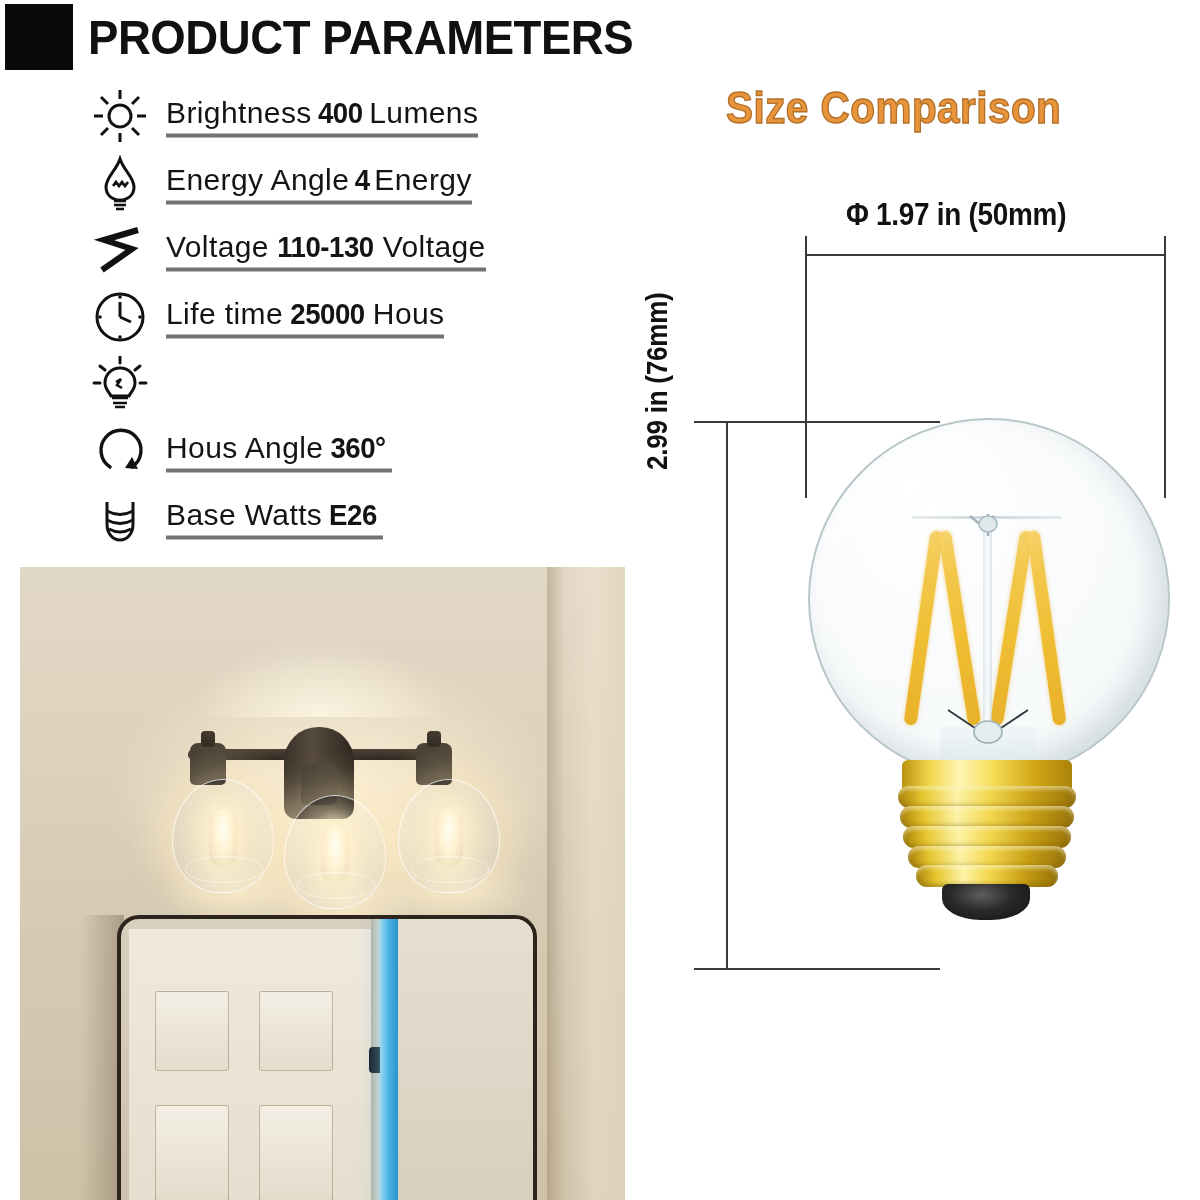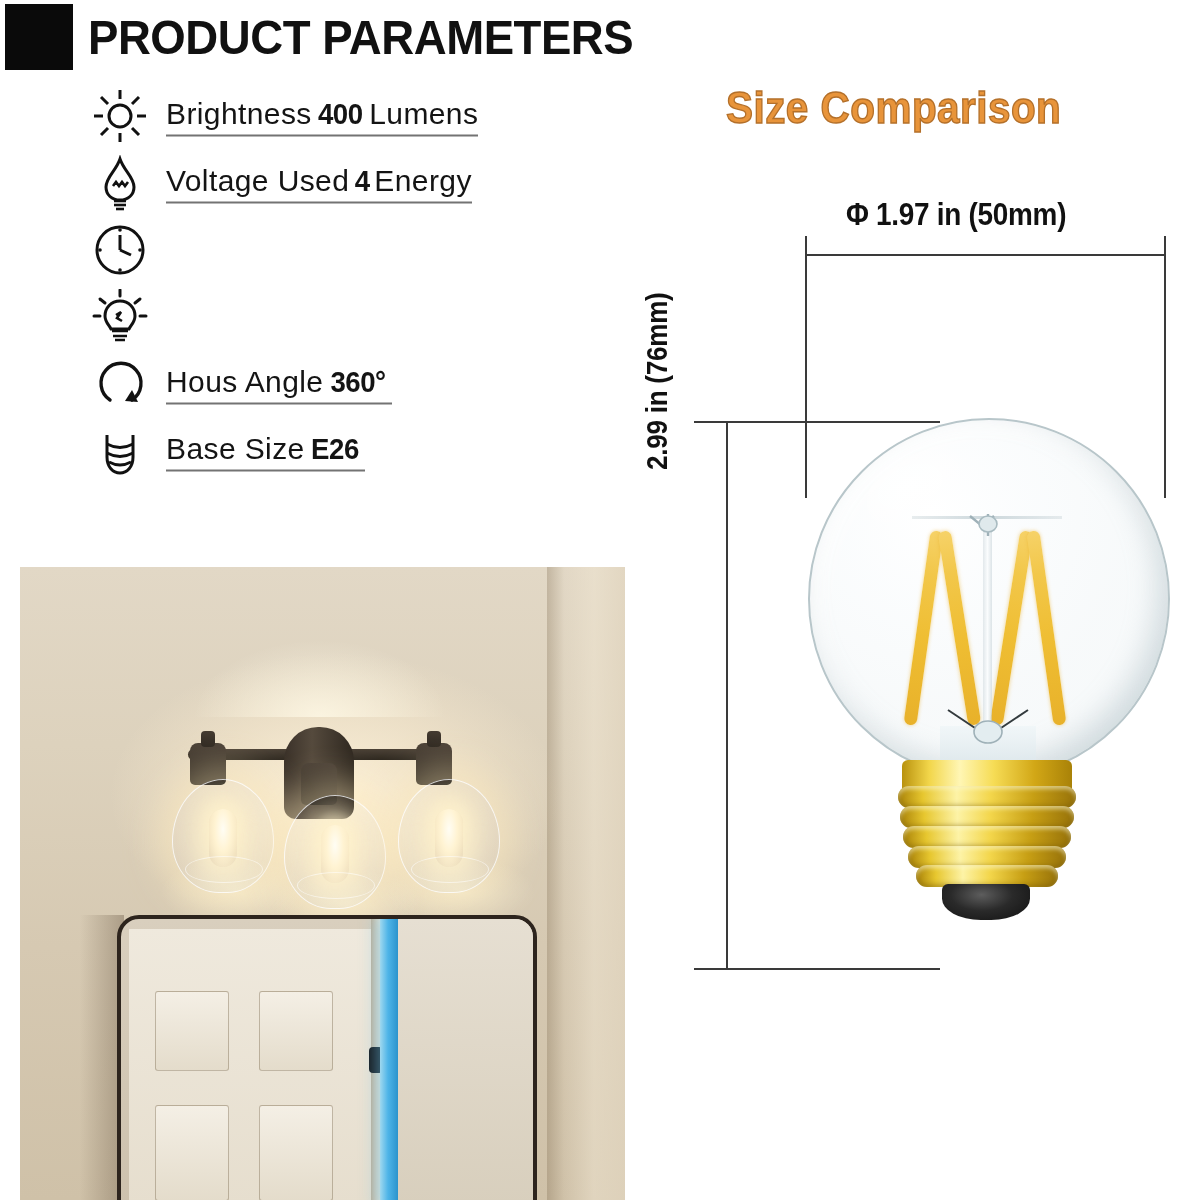--- a/index.html
+++ b/index.html
@@ -24,21 +24,21 @@
 
   
   #spec-list{position:absolute;left:0;top:82px;width:660px;}
   .spec-row{position:relative;height:67px;}
   .spec-icon{
     position:absolute;left:92px;top:50%;transform:translateY(-50%);
     width:56px;height:56px;display:block;
   }
   .spec-text-wrap{
     position:absolute;left:166px;top:50%;transform:translateY(-50%);
-    border-bottom:2px solid #737373;padding-bottom:3px;
+    border-bottom:4px solid #737373;padding-bottom:3px;
     display:inline-block;white-space:nowrap;
   }
   .spec-text{
     font-size:30px;line-height:36px;color:#141414;letter-spacing:.4px;
     display:inline-block;
   }
   .spec-label{font-weight:normal;}
   .spec-value{font-weight:bold;letter-spacing:-0.5px;display:inline-block;transform:scaleX(.92);transform-origin:center;}
   .spec-unit{font-weight:normal;}
 
@@ -258,39 +258,54 @@
     <svg class="spec-icon" viewBox="0 0 56 56">
       <path d="M28 4 C24 16 14 22 14 32 C14 40 20 45 28 45 C36 45 42 40 42 32 C42 22 32 16 28 4 Z" fill="none" stroke="#111" stroke-width="3"></path>
       <polyline points="21,31 24,27 27,31 30,27 33,31 36,27" fill="none" stroke="#111" stroke-width="2.6"></polyline>
       <g stroke="#111" stroke-width="2.6" fill="none">
         <path d="M22 46 H34"></path>
           <path d="M22 50 H34"></path>
           <path d="M24 54 H32"></path>
       </g>
     </svg>
     <div class="spec-text-wrap">
-      <span class="spec-text spec-label">Voltage Used</span>
+      <span class="spec-text spec-label">Energy Angle</span>
       <span class="spec-text spec-value">4</span>
       <span class="spec-text spec-unit">Energy</span>
     </div>
   </div>
 
+  <div class="spec-row">
+    <svg class="spec-icon" viewBox="0 0 56 56">
+      <path d="M46 8 L12 18 L40 27 L10 48" fill="none" stroke="#111" stroke-width="6" stroke-linejoin="miter"></path>
+    </svg>
+    <div class="spec-text-wrap">
+      <span class="spec-text spec-label">Voltage</span>
+      <span class="spec-text spec-value">110-130</span>
+      <span class="spec-text spec-unit">Voltage</span>
+    </div>
+  </div>
 
   <div class="spec-row">
     <svg class="spec-icon" viewBox="0 0 56 56">
       <circle cx="28" cy="28" r="23" fill="none" stroke="#111" stroke-width="3"></circle>
       <line x1="28" y1="28" x2="28" y2="13" stroke="#111" stroke-width="3"></line>
       <line x1="28" y1="28" x2="39" y2="33" stroke="#111" stroke-width="3"></line>
       <g fill="#111">
           <circle cx="28" cy="8" r="1.8"></circle>
           <circle cx="48" cy="28" r="1.8"></circle>
       <circle cx="28" cy="48" r="1.8"></circle>
           <circle cx="8" cy="28" r="1.8"></circle>
         </g>
     </svg>
+    <div class="spec-text-wrap">
+      <span class="spec-text spec-label">Life time</span>
+      <span class="spec-text spec-value">25000</span>
+      <span class="spec-text spec-unit">Hous</span>
+    </div>
   </div>
 
   <div class="spec-row">
     <svg class="spec-icon" viewBox="0 0 56 56">
       <path d="M28 12 C19 12 13 19 13 27 C13 33 17 36 19 40 L37 40 C39 36 43 33 43 27 C43 19 37 12 28 12 Z" fill="none" stroke="#111" stroke-width="3"></path>
       <path d="M20 42 H36 M21 47 H35 M23 51 H33" fill="none" stroke="#111" stroke-width="2.6"></path>
       <polyline points="24,26 29,23 25,29 30,32" fill="none" stroke="#111" stroke-width="2.6"></polyline>
       <g stroke="#111" stroke-width="3" stroke-linecap="round">
         <line x1="28" y1="1" x2="28" y2="7"></line>
         <line x1="8" y1="10" x2="13" y2="14"></line>
@@ -312,21 +327,21 @@
       <span class="spec-text spec-unit"></span>
     </div>
   </div>
 
   <div class="spec-row">
     <svg class="spec-icon" viewBox="0 0 56 56">
       <path d="M15 12 V34 C15 44 21 50 28 50 C35 50 41 44 41 34 V12" fill="none" stroke="#111" stroke-width="3"></path>
       <path d="M15 21 Q28 28 41 21 M15 30 Q28 37 41 30 M17 39 Q28 45 39 39" fill="none" stroke="#111" stroke-width="2.8"></path>
     </svg>
     <div class="spec-text-wrap">
-      <span class="spec-text spec-label">Base Size</span>
+      <span class="spec-text spec-label">Base Watts</span>
       <span class="spec-text spec-value">E26</span>
       <span class="spec-text spec-unit"></span>
     </div>
   </div>
 
 </div>
 
 <div id="photo">
   <div id="wall"></div>
   <div id="ceiling-glow"></div>

